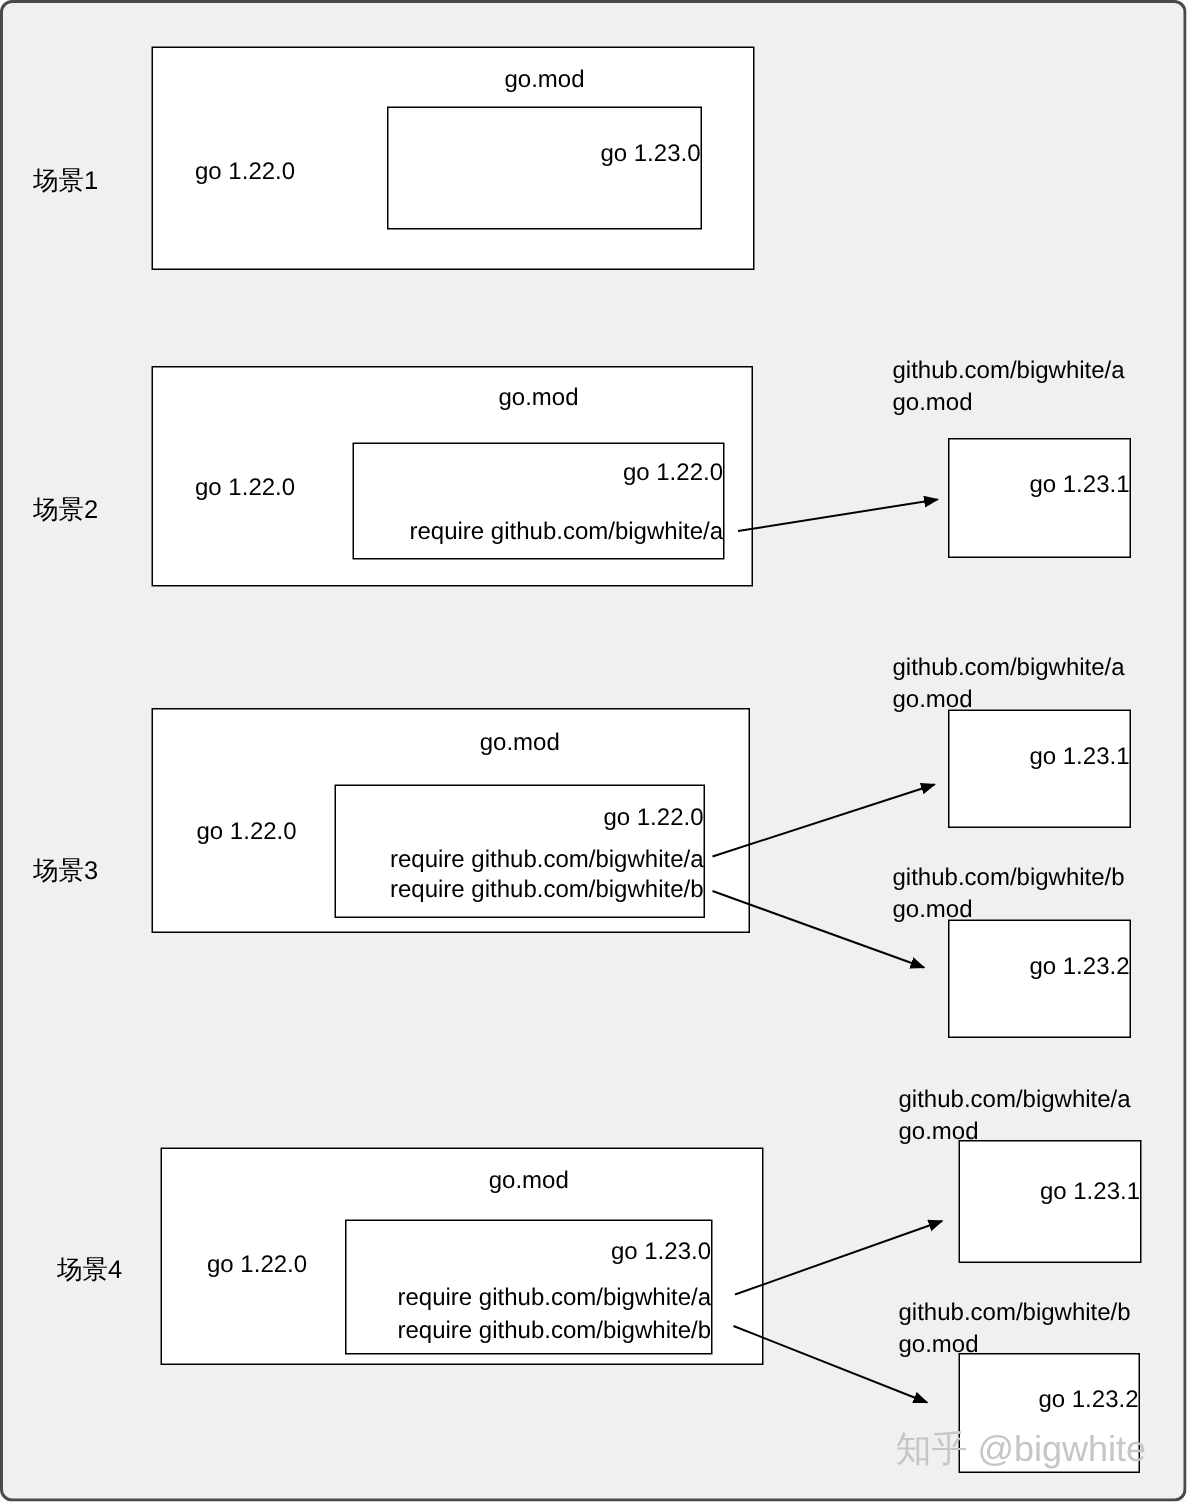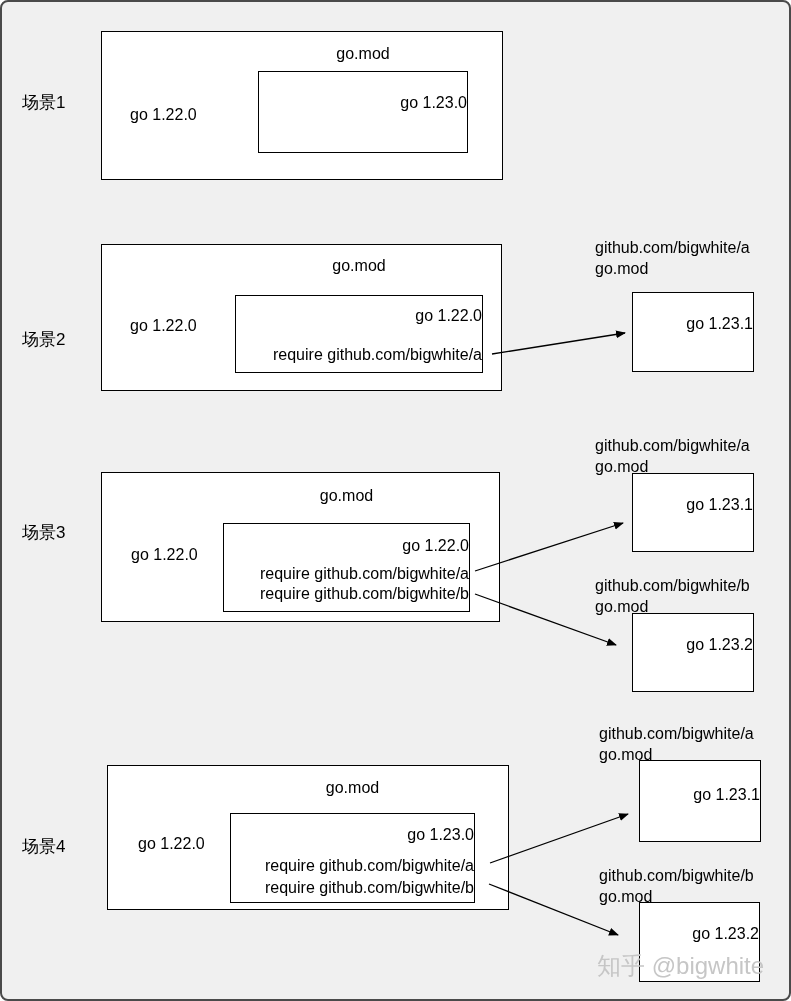--- a/index.html
+++ b/index.html
@@ -64,21 +64,21 @@
     color: #c6c6c6;
     white-space: nowrap;
     z-index: 5;
   }
 </style>
 </head>
 <body>
 
 <div class="canvas">
 
-  <div class="scenario-label" style="left:20px; top:89px;">场景1</div>
+  <div class="scenario-label" style="left:20px; top:107px;">场景1</div>
 
   <div class="box" style="left:99px; top:29px; width:402px; height:149px;">
     <div class="gomod-title" style="left:156px; top:13px; width:210px;">go.mod</div>
     <div class="txt" style="left:28px; top:73px;">go 1.22.0</div>
     <div class="box" style="left:156px; top:39px; width:210px; height:82px;">
       <div class="version" style="top:22px;">go 1.23.0</div>
     </div>
   </div>
 
   <div class="scenario-label" style="left:20px; top:326px;">场景2</div>
@@ -93,21 +93,21 @@
   </div>
 
   <div class="dep-caption" style="left:593px; top:235px;">
     <div>github.com/bigwhite/a</div>
     <div>go.mod</div>
   </div>
   <div class="box" style="left:630px; top:290px; width:122px; height:80px;">
     <div class="version" style="top:22px;">go 1.23.1</div>
   </div>
 
-  <div class="scenario-label" style="left:20px; top:519px;">场景3</div>
+  <div class="scenario-label" style="left:20px; top:567px;">场景3</div>
 
   <div class="box" style="left:99px; top:470px; width:399px; height:150px;">
     <div class="gomod-title" style="left:121px; top:14px; width:247px;">go.mod</div>
     <div class="txt" style="left:29px; top:72px;">go 1.22.0</div>
     <div class="box" style="left:121px; top:50px; width:247px; height:89px;">
       <div class="version" style="top:13px;">go 1.22.0</div>
       <div class="req" style="top:41px;">require github.com/bigwhite/a</div>
       <div class="req" style="top:61px;">require github.com/bigwhite/b</div>
     </div>
   </div>
@@ -121,21 +121,21 @@
   </div>
 
   <div class="dep-caption" style="left:593px; top:573px;">
     <div>github.com/bigwhite/b</div>
     <div>go.mod</div>
   </div>
   <div class="box" style="left:630px; top:611px; width:122px; height:79px;">
     <div class="version" style="top:22px;">go 1.23.2</div>
   </div>
 
-  <div class="scenario-label" style="left:20px; top:833px;">场景4</div>
+  <div class="scenario-label" style="left:36px; top:833px;">场景4</div>
 
   <div class="box" style="left:105px; top:763px; width:402px; height:145px;">
     <div class="gomod-title" style="left:122px; top:13px; width:245px;">go.mod</div>
     <div class="txt" style="left:30px; top:68px;">go 1.22.0</div>
     <div class="box" style="left:122px; top:47px; width:245px; height:90px;">
       <div class="version" style="top:12px;">go 1.23.0</div>
       <div class="req" style="top:43px;">require github.com/bigwhite/a</div>
       <div class="req" style="top:65px;">require github.com/bigwhite/b</div>
     </div>
   </div>

